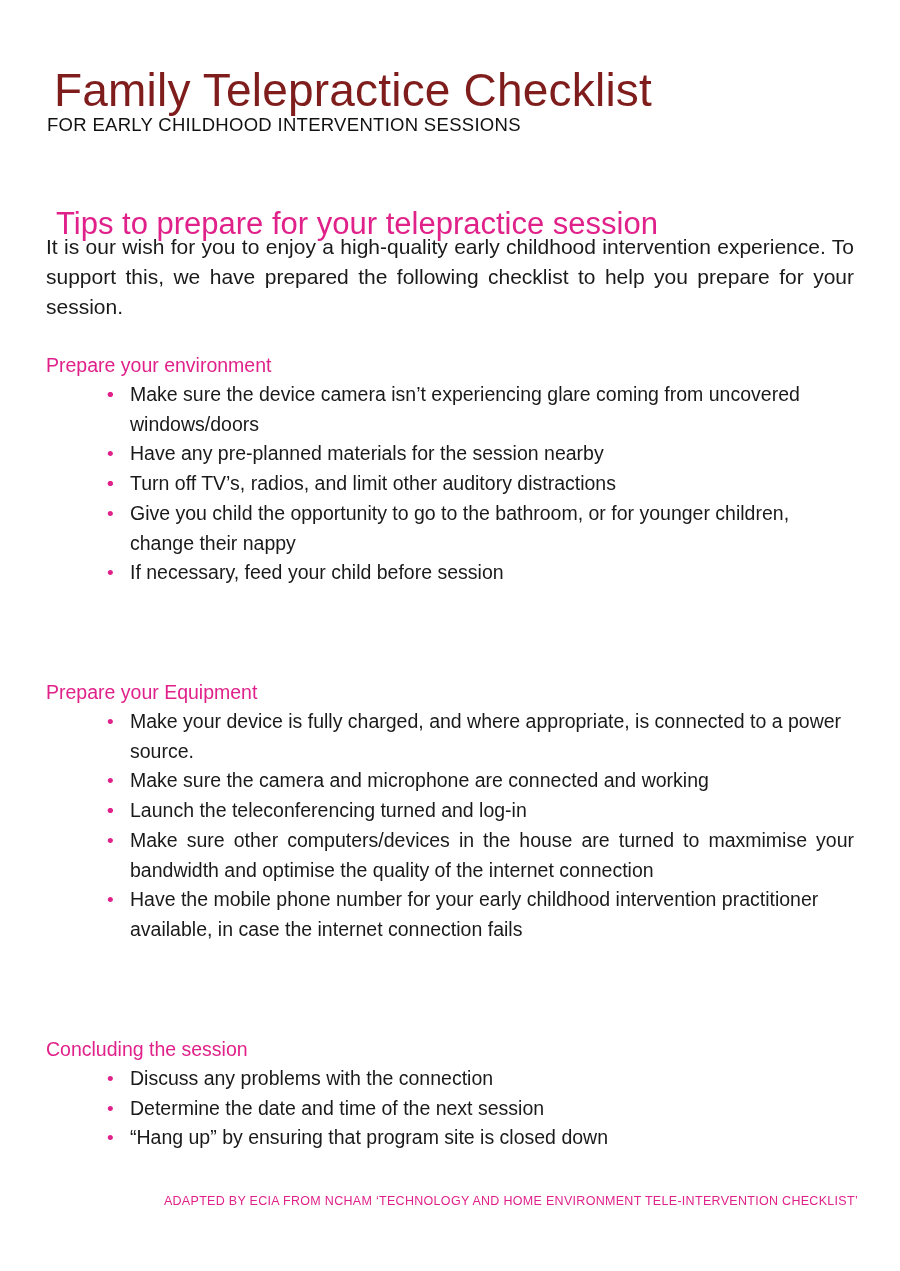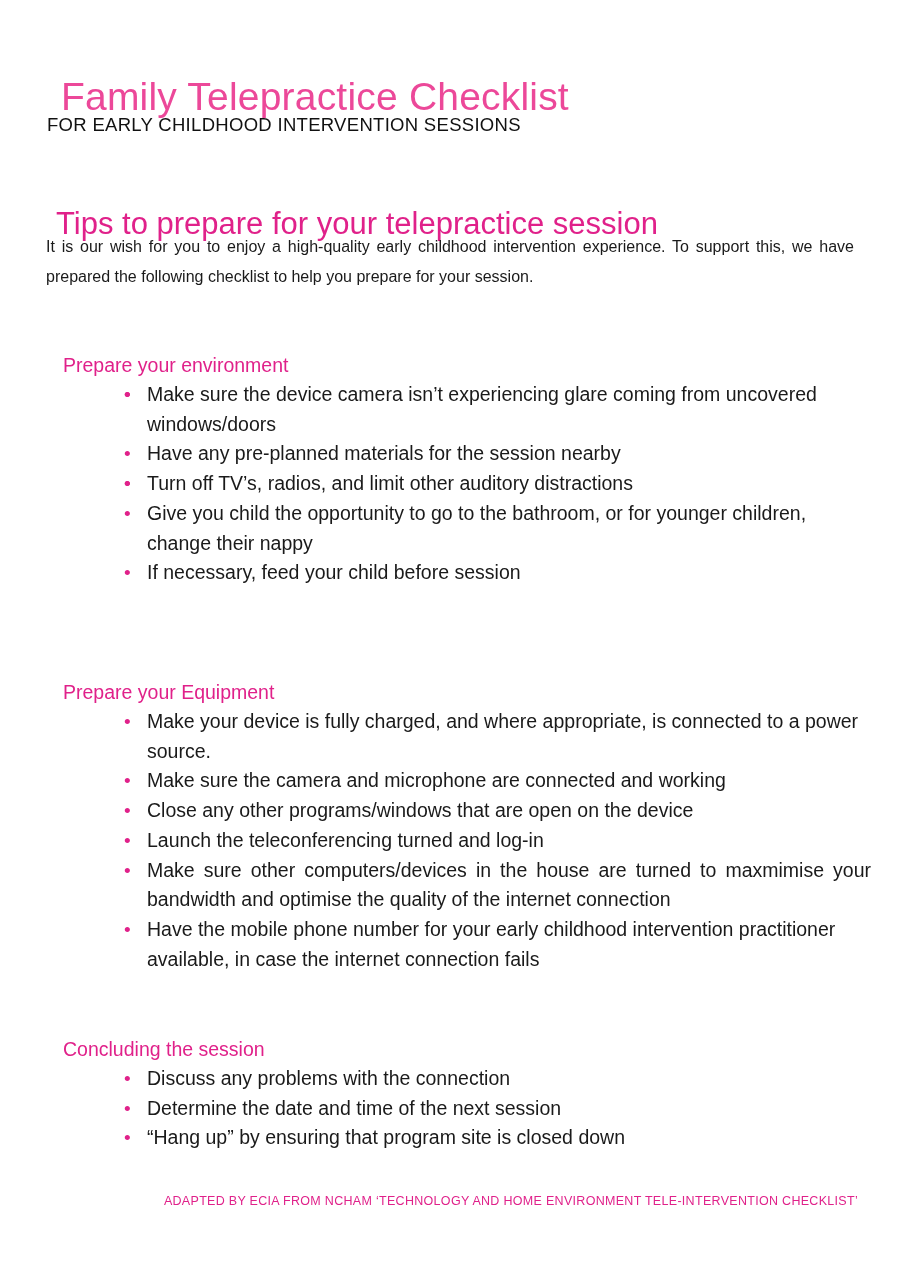--- a/index.html
+++ b/index.html
@@ -18,26 +18,26 @@
     .page {
       position: absolute;
       left: 46px;
       top: 0;
       width: 808px;
     }
     .title {
       position: absolute;
       top: 54px;
       left: 0;
-      font-size: 39px;
+      font-size: 46px;
       line-height: 56px;
-      color: #ec4899;
+      color: #7f1d1d;
       font-weight: normal;
       letter-spacing: 0.2px;
-      margin: 15px;
+      margin: 8px;
       white-space: nowrap;
     }
     .subtitle {
       position: absolute;
       top: 114px;
       left: 1px;
       font-size: 18.5px;
       line-height: 22px;
       color: #111111;
       letter-spacing: 0.3px;
@@ -53,29 +53,29 @@
       color: #e0218a;
       margin: 10px;
       white-space: nowrap;
       font-weight: normal;
     }
     .intro {
       position: absolute;
       top: 232px;
       left: 0;
       width: 808px;
-      font-size: 16px;
+      font-size: 21px;
       line-height: 30px;
       text-align: justify;
       color: #1a1a1a;
       margin: 0;
     }
     .group {
       position: absolute;
-      left: 17px;
+      left: 0;
       width: 808px;
     }
     .group-heading {
       font-size: 19.5px;
       line-height: 30px;
       color: #e0218a;
       margin: 0;
       font-weight: normal;
     }
     ul.items {
@@ -135,21 +135,21 @@
       <li><span class="bullet">•</span><span>Give you child the opportunity to go to the bathroom, or for younger children, change their nappy</span></li>
       <li><span class="bullet">•</span><span>If necessary, feed your child before session</span></li>
     </ul>
   </div>
 
   <div class="group" style="top:677px;">
     <h3 class="group-heading">Prepare your Equipment</h3>
     <ul class="items">
       <li><span class="bullet">•</span><span>Make your device is fully charged, and where appropriate, is connected to a power source.</span></li>
       <li><span class="bullet">•</span><span>Make sure the camera and microphone are connected and working</span></li>
-      <li><span class="bullet">•</span><span>Close  any other programs/windows that are open on the device</span></li>
+      <li><span class="bullet">•</span></li>
       <li><span class="bullet">•</span><span>Launch the teleconferencing turned and log-in</span></li>
       <li class="justify"><span class="bullet">•</span><span>Make sure other computers/devices in the house are turned to maxmimise your bandwidth and optimise the quality of the internet connection</span></li>
       <li><span class="bullet">•</span><span>Have the mobile phone number for your early childhood intervention practitioner available, in case the internet connection fails</span></li>
     </ul>
   </div>
 
   <div class="group" style="top:1034px;">
     <h3 class="group-heading">Concluding the session</h3>
     <ul class="items">
       <li><span class="bullet">•</span><span>Discuss any problems with the connection</span></li>

